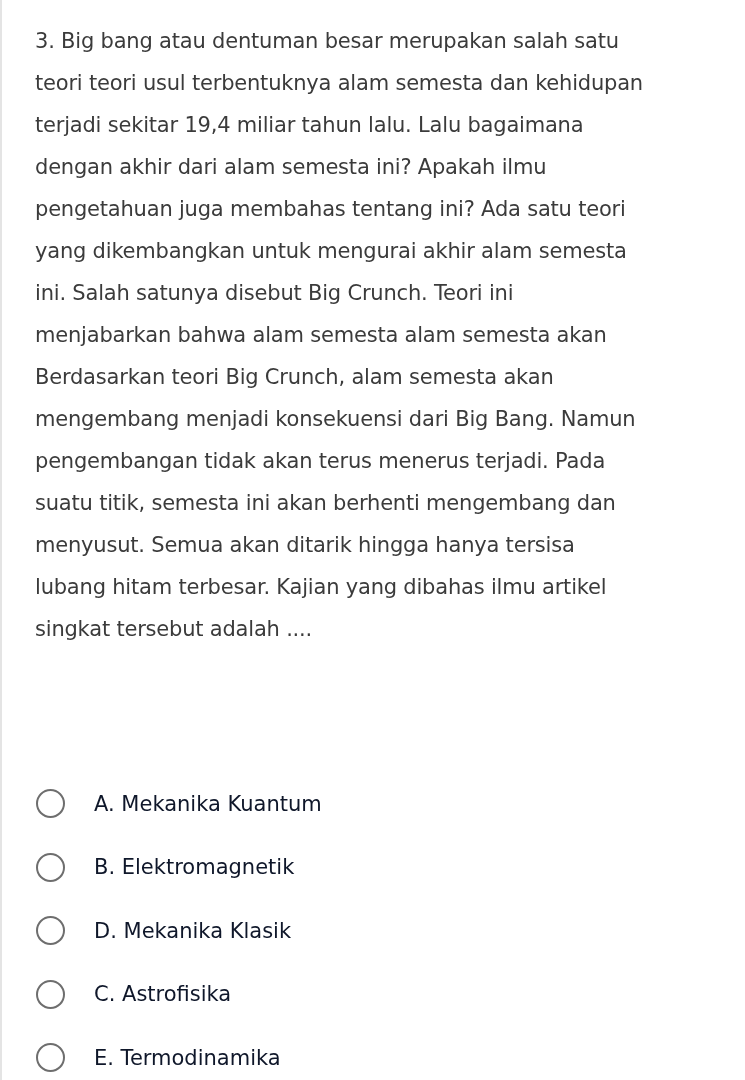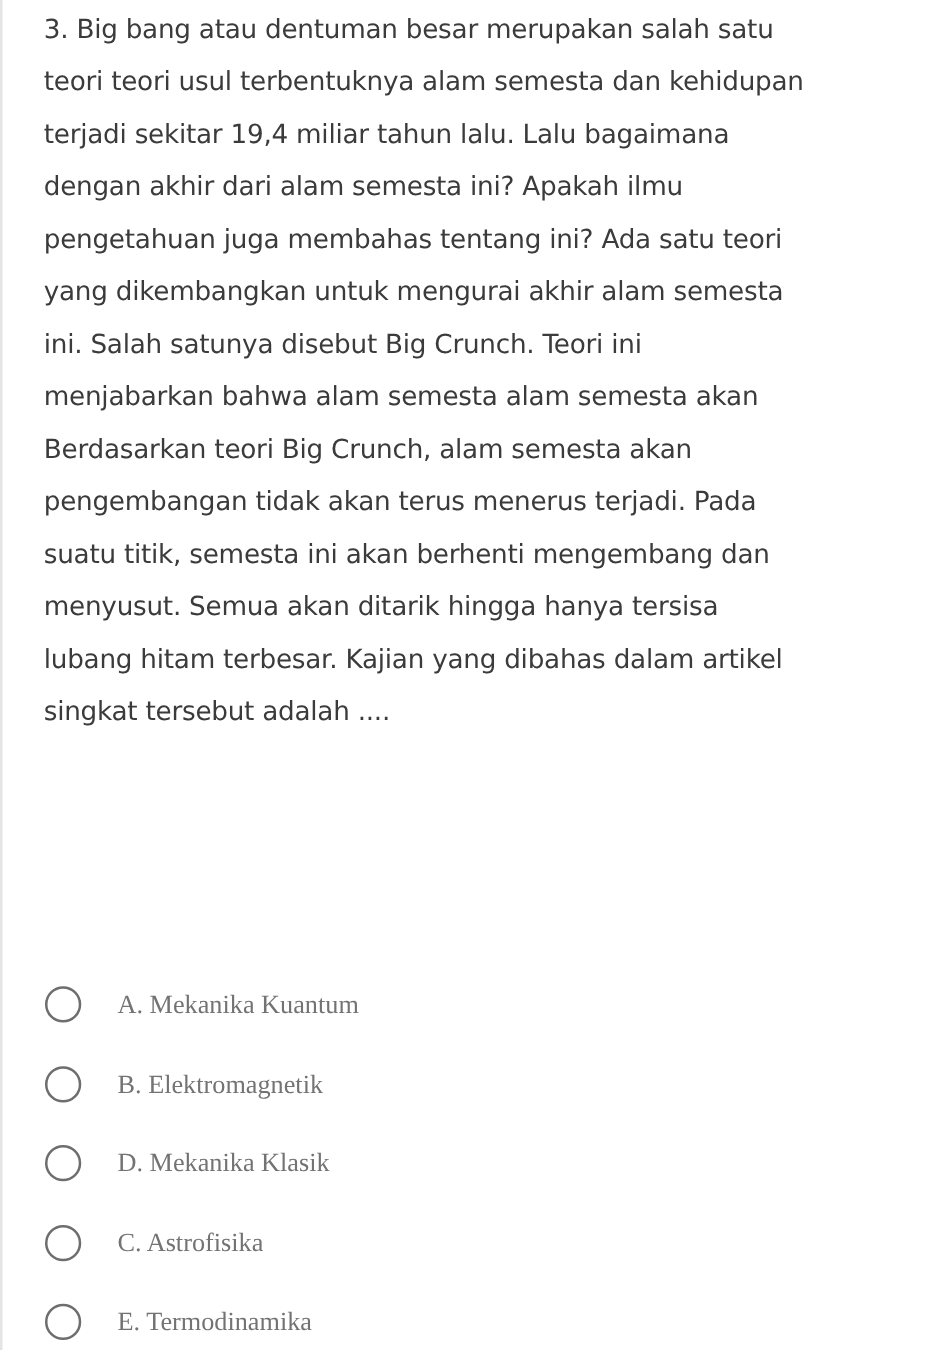--- a/index.html
+++ b/index.html
@@ -19,21 +19,21 @@
       position: absolute;
       left: 0;
       top: 0;
       width: 2px;
       height: 1080px;
       background: #e4e4e4;
     }
     .question {
       position: absolute;
       left: 35px;
-      top: 2px;
+      top: 20px;
       width: 700px;
     }
     .question-line {
       display: block;
       height: 42px;
       line-height: 42px;
       font-size: 21px;
       white-space: nowrap;
       letter-spacing: -0.2px;
     }
@@ -54,45 +54,45 @@
       height: 29px;
       border: 2px solid #6e6e6e;
       border-radius: 50%;
       box-sizing: border-box;
       flex: 0 0 auto;
       margin-top: -8px;
     }
     .option-label {
       margin-left: 29px;
       font-size: 21px;
-      color: #737373;
+      color: #0f172a;
       margin-top: -8px;
       white-space: nowrap;
-      font-family: Liberation Serif, serif;
     }
   </style>
 </head>
 <body>
 
 <div class="left-border"></div>
 
 <div class="question">
   <span class="question-line">3. Big bang atau dentuman besar merupakan salah satu</span>
   <span class="question-line">teori teori usul terbentuknya alam semesta dan kehidupan</span>
   <span class="question-line">terjadi sekitar 19,4 miliar tahun lalu. Lalu bagaimana</span>
   <span class="question-line">dengan akhir dari alam semesta ini? Apakah ilmu</span>
   <span class="question-line">pengetahuan juga membahas tentang ini? Ada satu teori</span>
   <span class="question-line">yang dikembangkan untuk mengurai akhir alam semesta</span>
   <span class="question-line">ini. Salah satunya disebut  Big Crunch. Teori ini</span>
   <span class="question-line">menjabarkan bahwa alam semesta alam semesta akan</span>
   <span class="question-line">Berdasarkan teori Big Crunch, alam semesta akan</span>
+  <span class="question-line">mengembang menjadi konsekuensi dari Big Bang. Namun</span>
   <span class="question-line">pengembangan tidak akan terus menerus terjadi. Pada</span>
   <span class="question-line">suatu titik, semesta ini akan berhenti mengembang dan</span>
   <span class="question-line">menyusut. Semua akan ditarik hingga hanya tersisa</span>
-  <span class="question-line">lubang hitam terbesar. Kajian yang dibahas dalam artikel</span>
+  <span class="question-line">lubang hitam terbesar. Kajian yang dibahas ilmu artikel</span>
   <span class="question-line">singkat tersebut adalah ....</span>
 </div>
 
 <div class="options">
   <div class="option">
     <span class="radio"></span>
     <span class="option-label">A. Mekanika Kuantum</span>
   </div>
   <div class="option">
     <span class="radio"></span>

